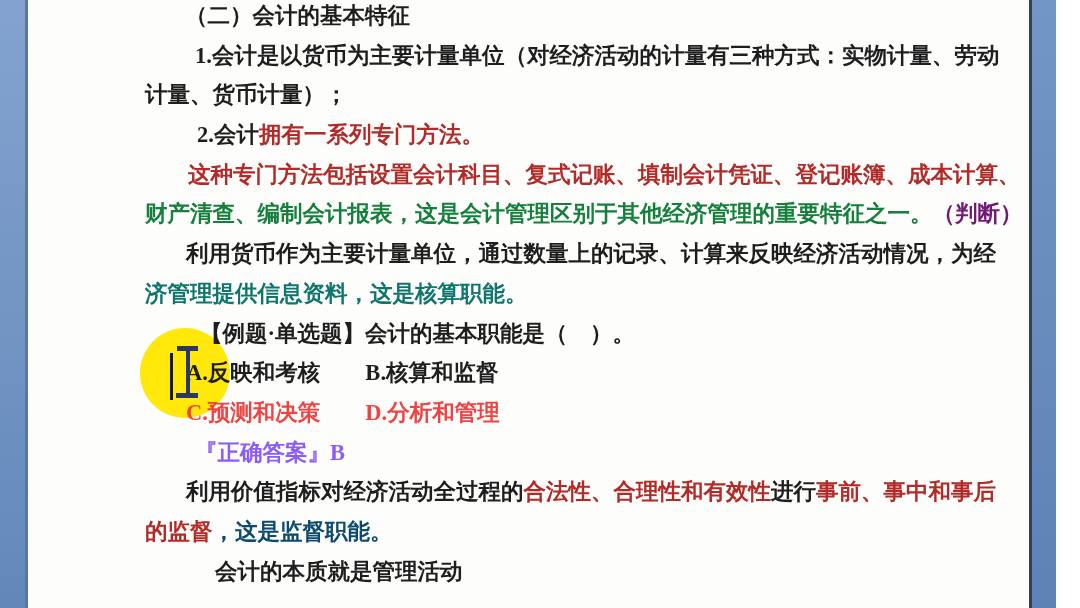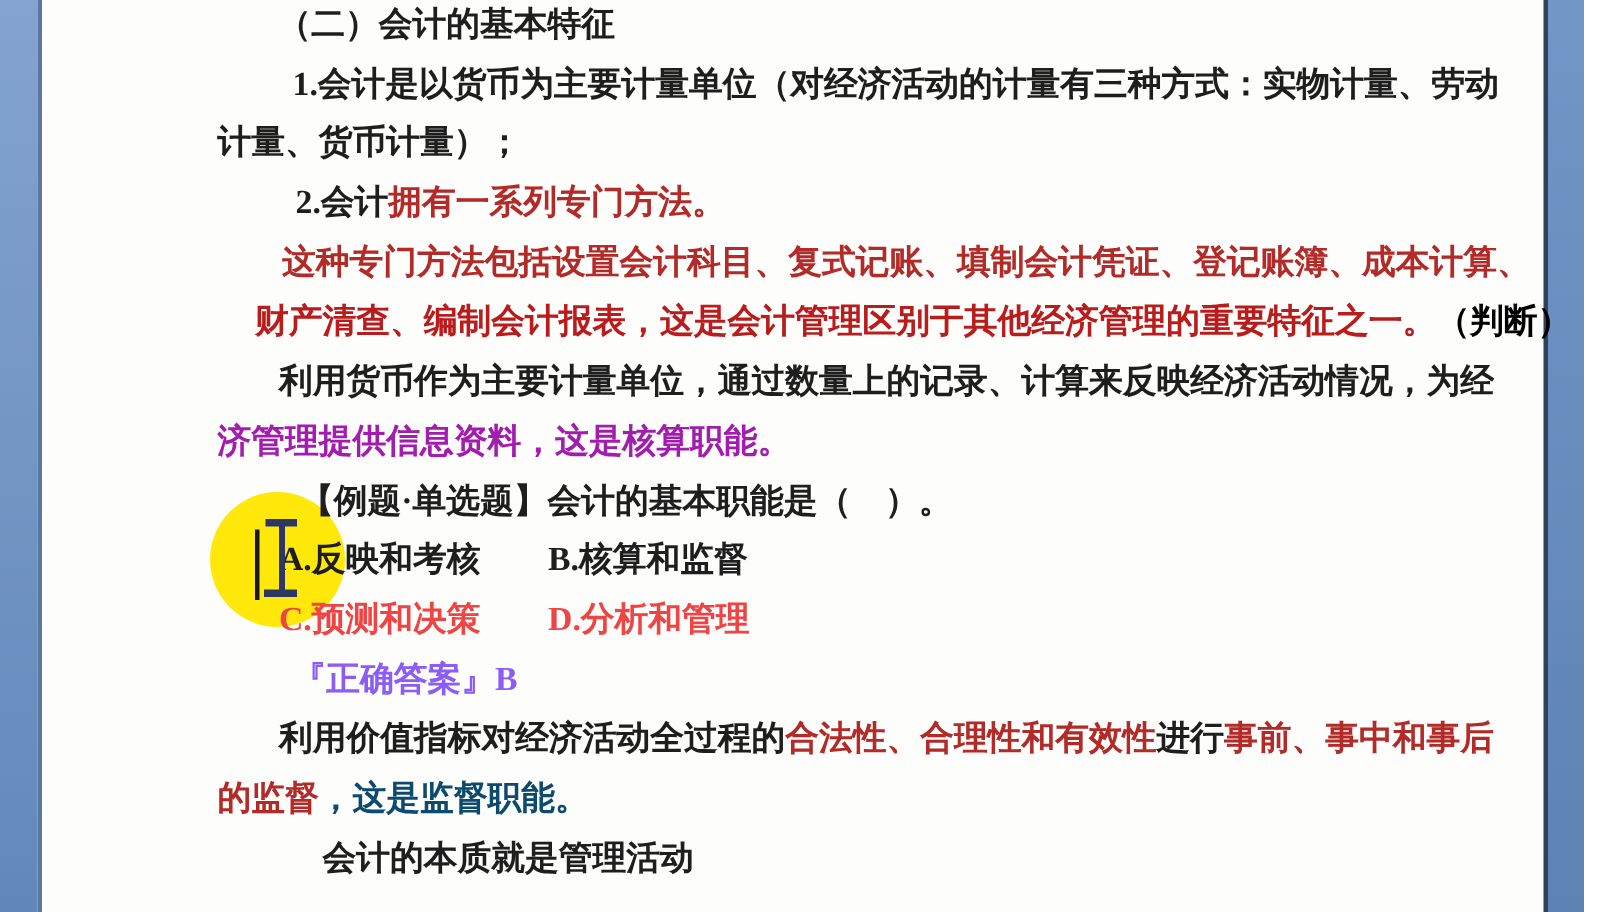--- a/index.html
+++ b/index.html
@@ -96,23 +96,23 @@
   <div class="edge-strip right" style="background: linear-gradient(rgb(114, 150, 198), rgb(93, 131, 180)); border-left: 3px solid rgb(49, 65, 92);"></div>
 
   <div class="highlight-circle" style="background: rgb(255, 232, 10);"></div>
 
   <div class="doc">
       <div class="line" style="padding-left: 40px;"><span style="color: rgb(30, 30, 30);">（二）会计的基本特征</span></div>
       <div class="line" style="padding-left: 50px;"><span style="color: rgb(30, 30, 30);">1.会计是以货币为主要计量单位（对经济活动的计量有三种方式：实物计量、劳动</span></div>
       <div class="line" style="padding-left: 0px;"><span style="color: rgb(30, 30, 30);">计量、货币计量）；</span></div>
       <div class="line" style="padding-left: 52px;"><span style="color: rgb(30, 30, 30);">2.会计</span><span style="color: rgb(178, 43, 40);">拥有一系列专门方法。</span></div>
       <div class="line" style="padding-left: 43px;"><span style="color: rgb(178, 43, 40);">这种专门方法包括设置会计科目、复式记账、填制会计凭证、登记账簿、成本计算、</span></div>
-      <div class="line" style="padding-left: 0px;"><span style="color: #b91c1c; margin-left: 25px;">财产清查、编制会计报表，这是会计管理区别于其他经济管理的重要特征之一。</span><span style="color: #000000; margin-top: 24px;">（判断）</span></div>
+      <div class="line" style="padding-left: 0px;"><span style="color: #15803d;">财产清查、编制会计报表，这是会计管理区别于其他经济管理的重要特征之一。</span><span style="color: #701a75; margin-top: 24px;">（判断）</span></div>
       <div class="line" style="padding-left: 41px;"><span style="color: rgb(30, 30, 30);">利用货币作为主要计量单位，通过数量上的记录、计算来反映经济活动情况，为经</span></div>
-      <div class="line" style="padding-left: 0px;"><span style="color: #a21caf;">济管理提供信息资料，这是核算职能。</span></div>
+      <div class="line" style="padding-left: 0px;"><span style="color: #0f766e;">济管理提供信息资料，这是核算职能。</span></div>
       <div class="line" style="padding-left: 55px;"><span style="color: rgb(30, 30, 30);">【例题·单选题】会计的基本职能是（　）。</span></div>
       <div class="line" style="padding-left: 41px;"><span style="color: rgb(30, 30, 30);">A.反映和考核　　B.核算和监督</span></div>
       <div class="line" style="padding-left: 41px;"><span style="color: #ef4444;">C.预测和决策　　D.分析和管理</span></div>
       <div class="line" style="padding-left: 50px;"><span style="color: #8b5cf6; margin-top: 48px;">『正确答案』B</span></div>
       <div class="line" style="padding-left: 41px;"><span style="color: rgb(30, 30, 30);">利用价值指标对经济活动全过程的</span><span style="color: rgb(178, 43, 40);">合法性、合理性和有效性</span><span style="color: rgb(30, 30, 30);">进行</span><span style="color: rgb(178, 43, 40);">事前、事中和事后</span></div>
       <div class="line" style="padding-left: 0px;"><span style="color: rgb(178, 43, 40);">的监督</span><span style="color: #0c4a6e;">，这是监督职能。</span></div>
       <div class="line" style="padding-left: 70px;"><span style="color: rgb(30, 30, 30);">会计的本质就是管理活动</span></div>
     </div>
 
   <div class="cursor-layer">

